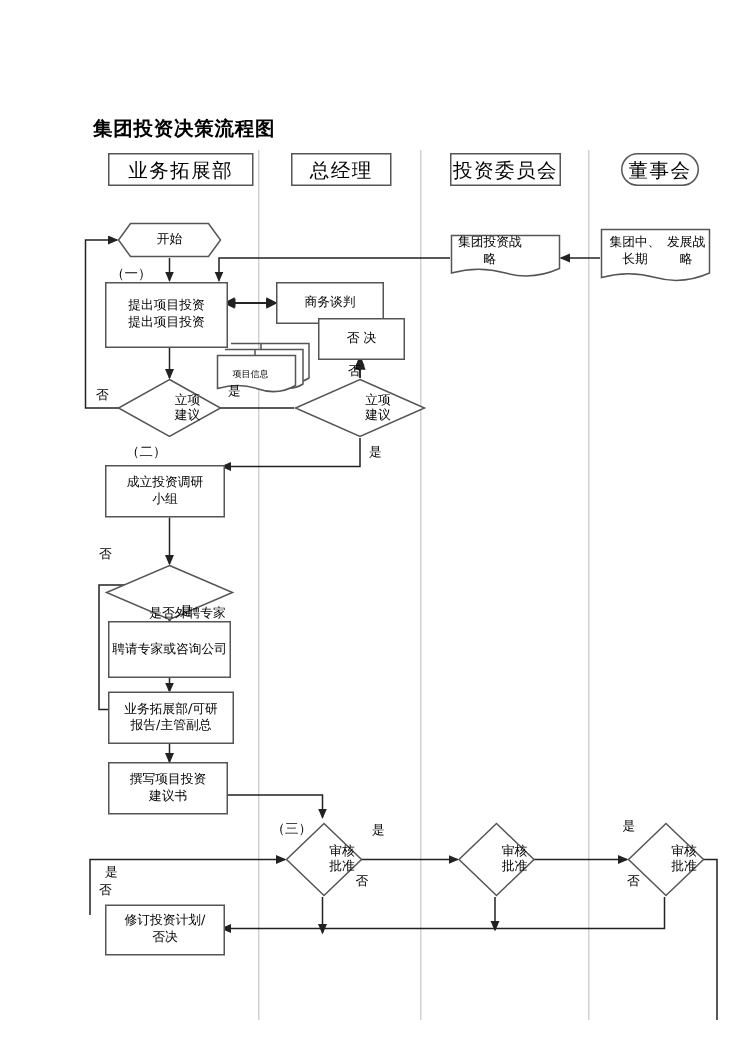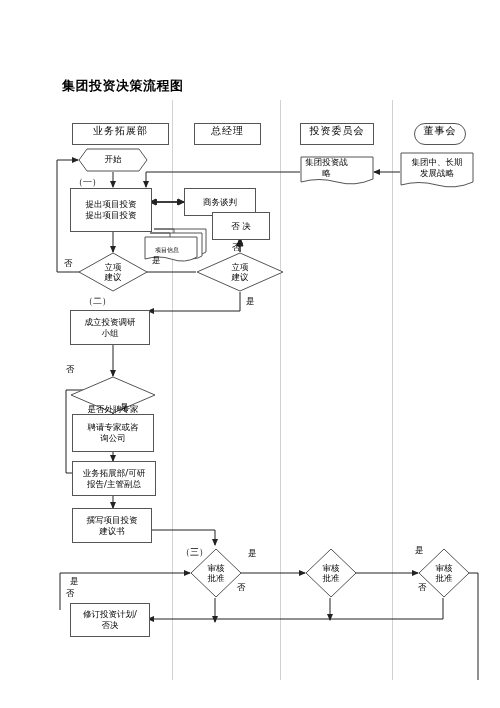--- a/index.html
+++ b/index.html
@@ -8,37 +8,37 @@
        color:#000;overflow:hidden;}
   #page{position:absolute;left:0;top:0;width:500px;height:708px;}
 
   .hdr-line{position:absolute;left:78px;top:58px;width:400px;
             font-size:8.5px;line-height:12px;white-space:nowrap;}
   .hdr-line .lnk{color:#1a1ae0;text-decoration:underline;}
   .doc-title{position:absolute;left:62px;top:77px;font-size:13px;
              font-weight:bold;letter-spacing:.5px;}
 
   .col-head{position:absolute;height:20px;border:1px solid #555;
-            background:#fff;display:flex;align-items:flex-start;
-            justify-content:center;font-size:10px;letter-spacing:1px;margin-top:21px;}
+            background:#fff;display:flex;align-items:flex-end;
+            justify-content:center;font-size:13px;letter-spacing:1px;}
   .col-sep{position:absolute;top:100px;width:1px;height:580px;background:#d2d2d2;}
 
   svg#wires{position:absolute;left:0;top:0;width:500px;height:708px;
             pointer-events:none;}
 
   .node{position:absolute;display:flex;align-items:center;
         justify-content:center;font-size:8.5px;
         line-height:11px;background:#fff;}
   .box{border:1px solid #555;}
   .label{position:absolute;font-size:8.5px;background:transparent;}
   .step-no{position:absolute;font-size:9px;}
 
   .dia-wrap{position:absolute;}
   .dia-wrap svg{position:absolute;left:0;top:0;overflow:visible;}
-  .dia-txt{position:absolute;left:0;top:0;width:100%;height:100%;
+  .dia-txt{position:absolute;left:12px;top:0;width:100%;height:100%;
            display:flex;align-items:center;justify-content:center;
            text-align:center;font-size:8.5px;line-height:10px;}
 
   .hexwrap{position:absolute;}
   .hexwrap svg{position:absolute;left:0;top:0;}
   .hex-txt{position:absolute;left:0;top:0;width:100%;height:100%;
            display:flex;align-items:center;justify-content:center;
            font-size:8.5px;}
 
   .docshape{position:absolute;}
@@ -186,21 +186,21 @@
     <svg width="74" height="30" viewBox="0 0 74 30">
       <path d="M1,1 L73,1 L73,23 Q55,31 37,26 Q19,21 1,26 Z" fill="#fff" stroke="#555" stroke-width="1"></path>
     </svg>
     <div class="doc-txt" style="height:24px;">集团投资战略</div>
   </div>
 
   <div class="docshape" style="left:400px;top:152px;width:74px;height:38px;">
     <svg width="74" height="38" viewBox="0 0 74 38">
       <path d="M1,1 L73,1 L73,30 Q55,38 37,33 Q19,28 1,33 Z" fill="#fff" stroke="#555" stroke-width="1"></path>
     </svg>
-    <div class="doc-txt" style="height:32px;flex-direction:column;">
+    <div class="doc-txt" style="height:32px;flex-direction:row;">
       <span>集团中、长期</span>
       <span>发展战略</span>
     </div>
   </div>
 
   <div class="dia-wrap" style="left:78px;top:252px;width:70px;height:40px;">
     <svg width="70" height="40" viewBox="0 0 70 40">
       <polygon points="35,1 69,20 35,39 1,20" fill="#fff" stroke="#555" stroke-width="1"></polygon>
     </svg>
     <div class="dia-txt" style="flex-direction:column;">
@@ -229,21 +229,21 @@
   <div class="dia-wrap" style="left:70px;top:376px;width:86px;height:38px;">
     <svg width="86" height="38" viewBox="0 0 86 38">
       <polygon points="43,1 85,19 43,37 1,19" fill="#fff" stroke="#555" stroke-width="1"></polygon>
     </svg>
     <div class="dia-txt" style="flex-direction:row;align-items:flex-end;">
       <span>是否外聘</span>
       <span>专家</span>
     </div>
   </div>
 
-  <div class="node box" style="left:72px;top:414px;width:80px;height:36px;flex-direction:column;">
+  <div class="node box" style="left:72px;top:414px;width:80px;height:36px;">
     <span>聘请专家或咨</span>
     <span>询公司</span>
   </div>
 
   <div class="node box" style="left:72px;top:461px;width:82px;height:33px;flex-direction:column;">
     <span>业务拓展部/可研</span>
     <span>报告/主管副总</span>
   </div>
 
   <div class="node box" style="left:72px;top:508px;width:78px;height:33px;flex-direction:column;">

